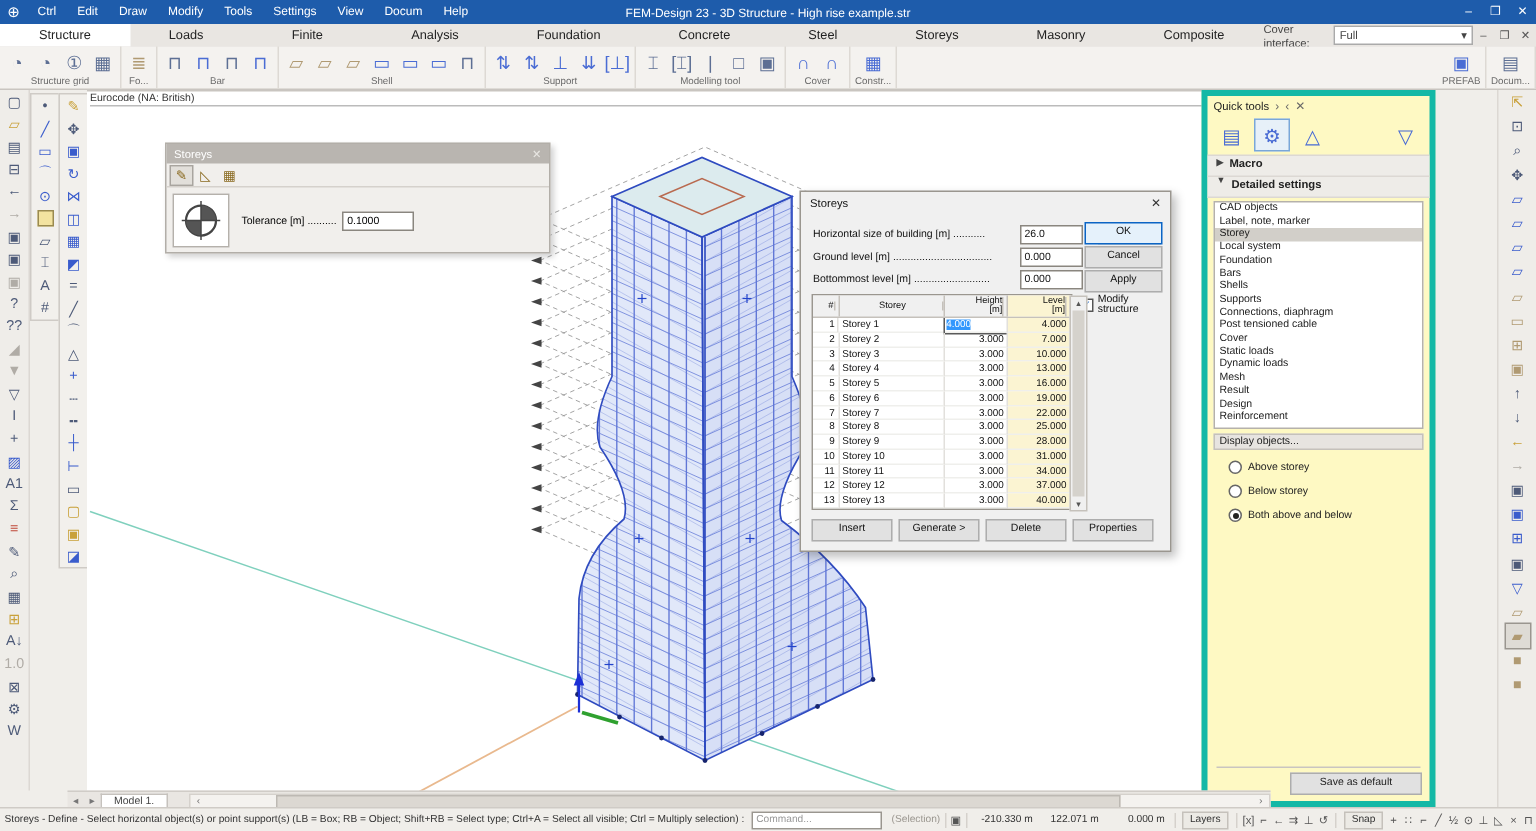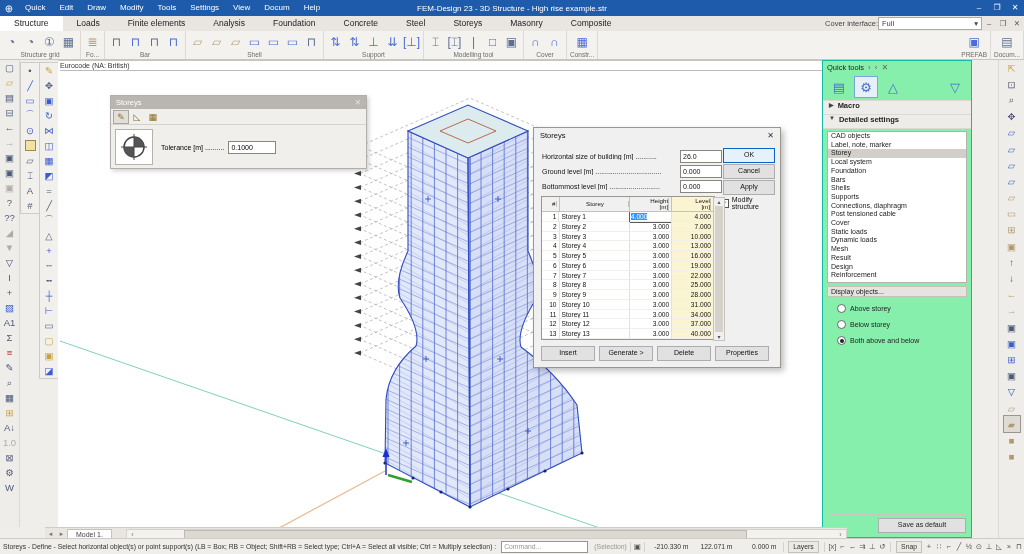--- a/index.html
+++ b/index.html
@@ -6,21 +6,21 @@
   #app{position:relative;width:1024px;height:554px;background:#f0eeea;font-family:"Liberation Sans",sans-serif;overflow:hidden;user-select:none;}
   
   #titlebar{position:absolute;left:0;top:0;right:0;height:16px;background:#1e5cab;color:#fff;display:flex;align-items:center;font-size:8px;}
   #logo{width:18px;text-align:center;font-size:10px;}
   .menu-item{padding:0 7px;line-height:16px;}
   #title-text{position:absolute;left:50%;transform:translateX(-50%);font-size:8px;white-space:nowrap;}
   #win-controls{margin-left:auto;display:flex;}
   #win-controls span{width:18px;text-align:center;line-height:16px;font-size:8px;}
   
   #tabbar{position:absolute;left:0;top:16px;right:0;height:15px;background:#e9e6e2;display:flex;font-size:8.5px;color:#222;border-bottom:1px solid #dcd8d3;}
-  .rtab{padding:0 14px;line-height:14px;text-align:center;}
+  .rtab{padding:0 26px;line-height:14px;text-align:center;}
   .rtab.active{background:#fff;}
   #tabbar-right{margin-left:auto;display:flex;align-items:center;font-size:7.5px;color:#444;}
   #ui-select{background:#fff;border:1px solid #aaa;width:96px;height:11px;line-height:11px;padding:0 3px;margin:0 0;display:flex;justify-content:space-between;}
   #tabbar-right .wc{width:14px;text-align:center;color:#555;}
   
   #ribbon{position:absolute;left:0;top:31px;right:0;height:28px;background:#f4f2ef;border-bottom:1px solid #c9c5c0;display:flex;}
   .rgroup{display:flex;flex-direction:column;justify-content:space-between;border-right:1px solid #ddd9d4;padding:1px 3px 0 3px;}
   .rgroup .icons{display:flex;align-items:center;justify-content:center;gap:2px;flex:1;}
   .rgroup .glabel{font-size:6.5px;color:#6b6b6b;text-align:center;line-height:8px;white-space:nowrap;}
   .ricon{width:17px;height:17px;display:flex;align-items:center;justify-content:center;font-size:12px;color:#5d6f94;}
@@ -90,21 +90,21 @@
   .c2{width:70px;padding-left:2px;}
   .c3{width:40px;text-align:right;padding-right:2px;}
   .c4{width:40px;text-align:right;padding-right:2px;background:#fbf4d2;}
   .cell-edit{background:#fff;outline:1px solid #5a5a5a;text-align:left!important;padding-left:1px;}
   .cell-edit span{background:#3297fd;color:#fff;}
   #tbl-scroll{position:absolute;right:-11px;top:0;width:10px;height:142px;background:#f0f0f0;border:1px solid #c5c1bb;display:flex;flex-direction:column;align-items:center;justify-content:space-between;font-size:6px;color:#555;}
   #tbl-thumb{width:8px;flex:1;margin:1px 0;background:#d5d2cc;}
   #dlg-foot{position:absolute;left:7px;top:218px;display:flex;gap:4px;}
   .fbtn{width:52px;height:13px;background:#e1e1e1;border:1px solid #adadad;text-align:center;line-height:12px;}
   
-  #qt{position:absolute;left:822px;top:60px;width:148px;bottom:16px;background:#86efac;border:1px solid #14b8a6;font-size:7.5px;color:#222;}
+  #qt{position:absolute;left:801px;top:60px;width:148px;bottom:16px;background:#fef9c3;border:4px solid #14b8a6;font-size:7.5px;color:#222;}
   #qt-head{height:13px;display:flex;align-items:center;padding:0 4px;}
   #qt-head .hico{margin-left:4px;color:#666;font-size:8px;}
   #qt-head .hico:first-of-type{margin-left:auto;}
   #qt-icons{height:26px;display:flex;align-items:center;padding:0 4px;gap:3px;border-bottom:1px solid #dcd8d3;}
   .qicon{width:22px;height:20px;border:1px solid transparent;display:flex;align-items:center;justify-content:center;font-size:13px;color:#4a6cd4;}
   .qicon.active{border:1px solid #7aa7d8;background:#e7f0f8;}
   .qicon.right{margin-left:auto;}
   .qt-sec{height:13px;display:flex;padding:0 6px;font-weight:bold;font-size:7.5px;border-bottom:1px solid #dcd8d3;background:#eeece8;}
   .qt-sec .arrow{margin-right:4px;font-size:6px;color:#444;}
   #qt-list{margin:2px 4px;background:#fff;border:1px solid #b5b1ab;height:150px;overflow:hidden;}
@@ -117,21 +117,21 @@
   #save-def{position:absolute;right:5px;bottom:4px;width:86px;height:13px;background:#e1e1e1;border:1px solid #adadad;text-align:center;line-height:12px;font-size:7px;}
   #qt-divider{position:absolute;left:6px;right:6px;bottom:22px;border-top:1px solid #c9c5c0;}
 </style>
 </head>
 <body>
 
 <div id="app">
 
   <div id="titlebar">
     <span id="logo">⊕</span>
-    <span id="menus"><span class="menu-item">Quick</span><span class="menu-item">Edit</span><span class="menu-item">Draw</span><span class="menu-item">Modify</span><span class="menu-item">Tools</span><span class="menu-item">Settings</span><span class="menu-item">View</span><span class="menu-item">Docum</span><span class="menu-item">Help</span></span>
+    <span id="menus"><span class="menu-item">Ctrl</span><span class="menu-item">Edit</span><span class="menu-item">Draw</span><span class="menu-item">Modify</span><span class="menu-item">Tools</span><span class="menu-item">Settings</span><span class="menu-item">View</span><span class="menu-item">Docum</span><span class="menu-item">Help</span></span>
     <span id="title-text">FEM-Design 23 - 3D Structure - High rise example.str</span>
     <span id="win-controls">
         <span>–</span>
         <span>❐</span>
         <span>✕</span>
       </span>
   </div>
 
   <div id="tabbar">
     <span id="rtabs" style="display:flex;">

